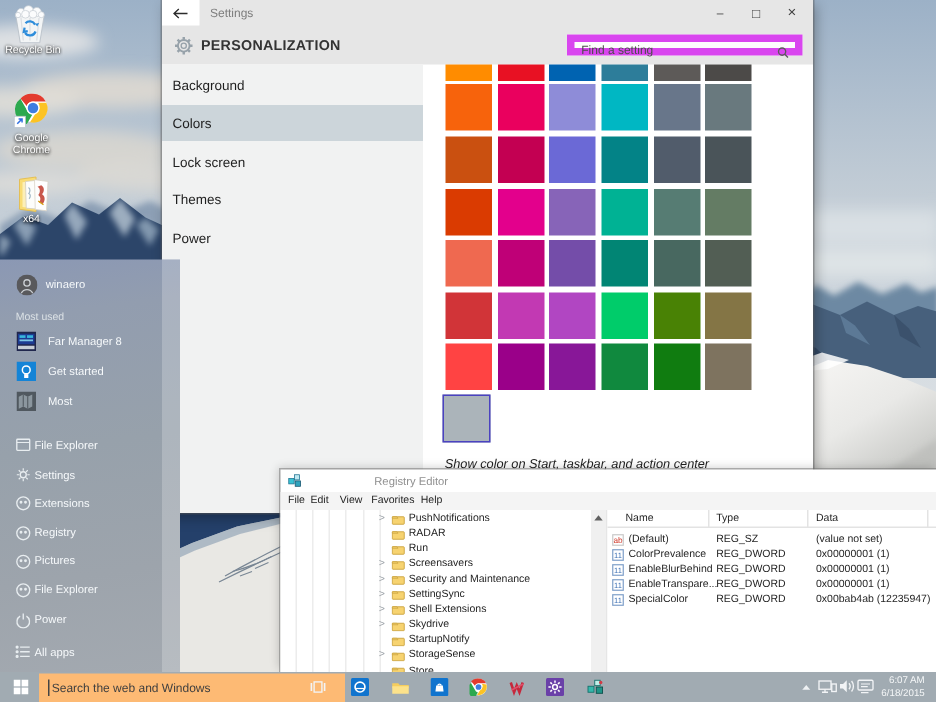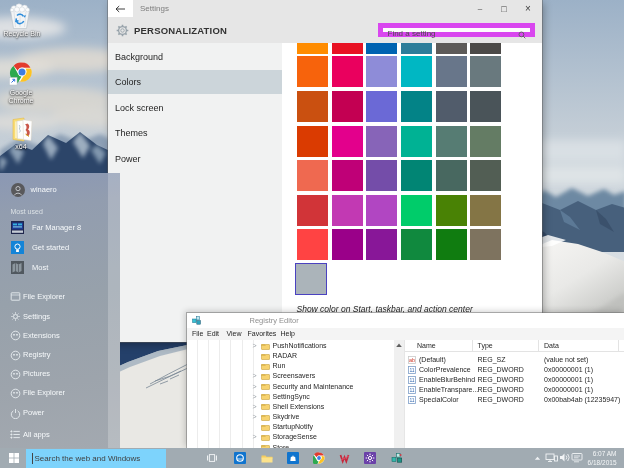--- a/index.html
+++ b/index.html
@@ -36,21 +36,21 @@
   #regright { left:218.5px; top:26.5px; width:220px; height:108px; background:#fff; }
   .rcol { position:absolute; top:0; font-size:7px; color:#1f1f1f; line-height:12px; }
   .rrow { position:absolute; font-size:7px; color:#1f1f1f; line-height:10px; white-space:nowrap; }
   .rico { position:absolute; width:8px; height:8px; }
   
   #startmenu { left:0; top:173px; width:119.5px; height:274.5px; background:linear-gradient(172deg, #8b98b4 0%, #929daf 14%, #97a1ab 45%, #9da4ac 75%, #a3a9b0 100%); color:#f2f5f7; }
   .smtxt { position:absolute; font-size:7.5px; color:#f6f9fb; line-height:10px; white-space:nowrap; }
   .smico { position:absolute; }
   
   #taskbar { left:0; top:447.5px; width:624px; height:20.5px; background:#a1abb2; }
-  #searchbox { left:26px; top:1px; width:140px; height:19.5px; background:#7dd3fc;text-decoration:underline; }
+  #searchbox { left:26px; top:1px; width:204px; height:19.5px; background:#fdba74;text-decoration:underline; }
   #searchtxt { left:8.5px; top:0; font-size:8px; color:#3f3f3f; line-height:19.5px; }
   #clock { right:7.5px; top:1px; width:60px; font-size:6.5px; color:#f5f7f8; text-align:right; line-height:9.5px; }
   .dlabel { position:absolute; color:#fff; font-size:7px; text-align:center; text-shadow:0 1px 2px rgba(0,0,0,.85), 0 0 2px rgba(0,0,0,.6); line-height:8px; }
 </style>
 </head>
 <body>
 
 <svg id="desk" class="abs" width="624" height="468" viewBox="0 0 624 468">
   <defs>
     <linearGradient id="sky" x1="0" y1="0" x2="0" y2="1">

